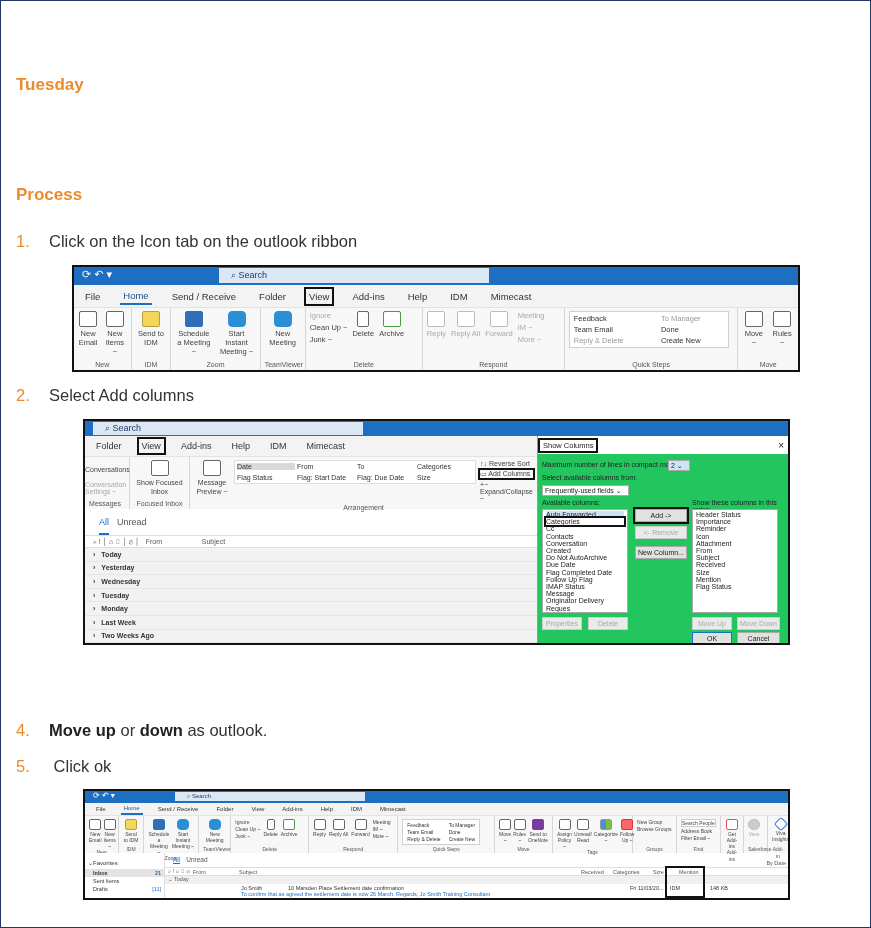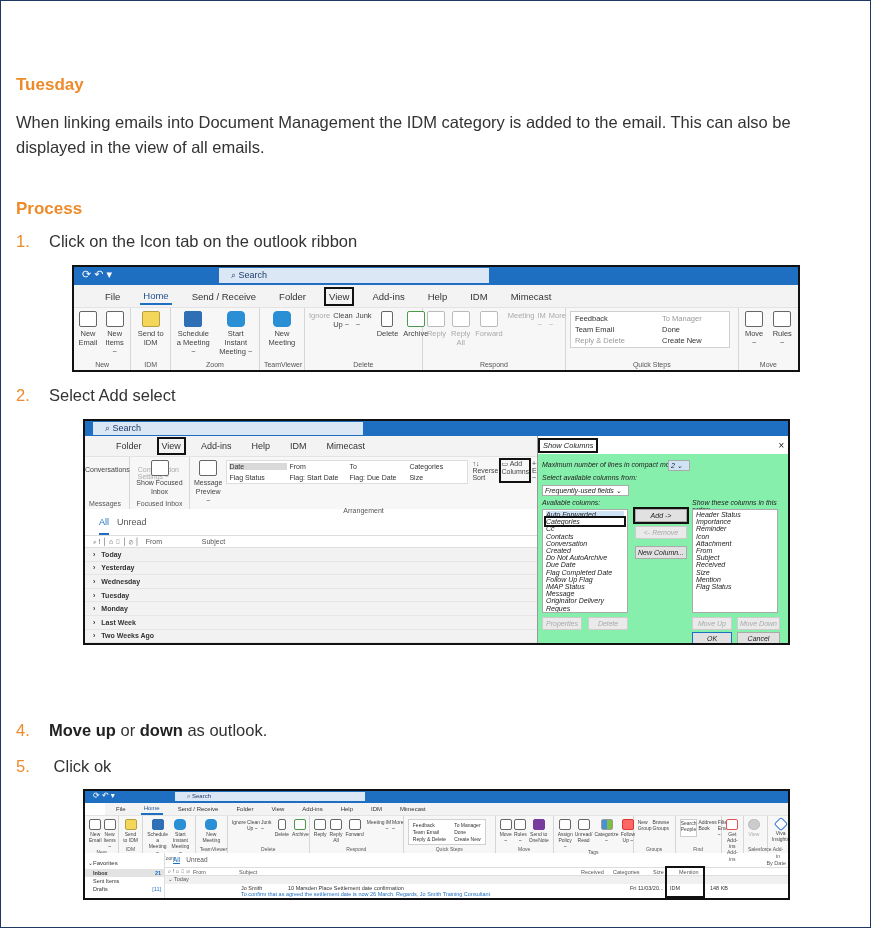--- a/index.html
+++ b/index.html
@@ -12,49 +12,49 @@
   .step { position: absolute; left: 15px; font-size: 16.5px; line-height: 25px; color: #333; width: 845px; }
   .step .num { color: #ed8b2b; display: inline-block; width: 33px; }
   .step .txt { display: inline-block; vertical-align: top; width: 810px; }
   b { font-weight: bold; color: #222; }
 
   
   .shot { position: absolute; border: 2px solid #111; background: #f3f3f3; overflow: hidden; font-family: "Liberation Sans", sans-serif; }
   .titlebar { height: 18px; background: #1e6fc1; position: relative; }
   .titlebar .qa { position: absolute; left: 8px; top: 1px; color: #fff; font-size: 11px; }
   .searchbox { position: absolute; top: 1px; height: 15px; background: #dbe7f5; color: #1e3d6b; font-size: 9px; padding-left: 12px; line-height: 15px; }
-  .tabs { height: 20px; display: flex; align-items: center; font-size: 9px; color: #333; padding-left: 8px; gap: 16px; background: #f3f3f3; margin-left: 20px; }
+  .tabs { height: 20px; display: flex; align-items: center; font-size: 9px; color: #333; padding-left: 8px; gap: 16px; background: #f3f3f3; }
   .tab { position: relative; padding: 2px 3px; }
   .tab.active { border-bottom: 2px solid #1e6fc1; color: #1e4f8f; }
   .tab.boxed { outline: 2px solid #111; }
   .ribbon { display: flex; background: #f7f7f7; border-top: 1px solid #e3e3e3; }
   .grp { border-right: 1px solid #d6d6d6; display: flex; flex-direction: column; justify-content: space-between; padding: 3px 4px 0; }
   .grp .items { display: flex; gap: 5px; flex: 1; align-items: flex-start; }
   .grp .glabel { text-align: center; font-size: 7px; color: #555; height: 11px; line-height: 11px; }
   .btn { display: flex; flex-direction: column; align-items: center; font-size: 7.5px; color: #444; text-align: center; line-height: 9px; }
   .btn.dim { color: #aaa; }
   .ico { width: 18px; height: 16px; margin-bottom: 2px; border: 1.5px solid #666; border-radius: 2px; background: #fff; }
   .ico.blue { background: #2f6fb6; border-color: #2f6fb6; }
   .ico.teal { background: #2b8fd6; border-color: #2b8fd6; border-radius: 4px; }
   .ico.dim { border-color: #bbb; }
   .ico.idm { background: #f4d65a; border-color: #b5a040; }
   .ico.green { border-color: #4a9a4a; }
-  .small-list { display: flex; flex-direction: row; gap: 3px; font-size: 7.5px; color: #444; }
+  .small-list { display: flex; flex-direction: column; gap: 3px; font-size: 7.5px; color: #444; }
   .small-list .dim { color: #aaa; }
   .qs { background: #fff; border: 1px solid #d0d0d0; display: grid; grid-template-columns: auto auto; gap: 2px 14px; padding: 2px 4px; font-size: 7.5px; color: #333; }
   .qs .dim { color: #999; }
 
   
   .msglist { background: #fff; }
   .list-tabs { display: flex; gap: 8px; font-size: 9px; padding: 8px 0 0 14px; height: 26px; color: #555; }
   .list-tabs .on { color: #1e6fc1; border-bottom: 2px solid #1e6fc1; }
   .colhdr { font-size: 7px; color: #555; height: 13px; display: flex; align-items: center; gap: 6px; padding-left: 8px; border-bottom: 1px solid #ddd; border-top: 1px solid #ddd; }
   .grp-row { height: 13.6px; font-size: 7px; font-weight: bold; color: #333; padding-left: 8px; background: #f2f2f2; border-bottom: 1px solid #e6e6e6; display: flex; align-items: center; gap: 6px; }
 
-  .dialog { position: absolute; background: #86efac; border-left: 1px solid #999; font-size: 7px; color: #222; font-style: italic; }
+  .dialog { position: absolute; background: #22c55e; border-left: 1px solid #999; font-size: 7px; color: #222; }
   .dlg-title { height: 18px; background: #fff; display: flex; align-items: center; justify-content: space-between; padding: 0 6px 0 2px; }
   .boxed { outline: 2px solid #111; }
   .listbox { background: #fff; border: 1px solid #aaa; position: absolute; overflow: hidden; font-size: 7px; line-height: 7.2px; padding: 1px 3px; }
   .dbtn { position: absolute; height: 13px; border: 1px solid #aaa; background: #e1e1e1; font-size: 7px; text-align: center; line-height: 11px; color: #222; }
   .dbtn.dim { color: #aaa; background: #eaeaea; border-color: #ccc; }
   .dropdown { position: absolute; height: 11px; background: #fff; border: 1px solid #aaa; font-size: 7px; line-height: 9px; padding-left: 2px; }
 
   
   .s3 .tabs { height: 12px; font-size: 6px; gap: 12px; }
   .s3 .titlebar { height: 12px; }
@@ -65,23 +65,22 @@
   .s3 .small-list { font-size: 5px; gap: 1px; }
   .s3 .qs { font-size: 5px; gap: 1px 8px; }
 </style>
 </head>
 <body>
 
 <div class="page">
 
 
   <div class="h2" style="top:74px;">Tuesday</div>
-  <div class="para" style="top:109px;">When linking emails into Document Management the IDM category is added to the email.  This can also be displayed in the view of all emails.</div>
-
-  <div class="h2" style="top:198px;">Process</div>
+
+  <div class="h2" style="top:184px;">Process</div>
 
   <div class="step" style="top:228px;">
     <span class="num">1.</span><span class="txt">Click on the Icon tab on the outlook ribbon</span>
   </div>
 
   <div class="shot" style="left:71px; top:264px; width:728px; height:107px;">
     <div class="titlebar">
       <span class="qa">⟳ ↶ ▾</span>
       <div class="searchbox" style="left:145px; width:270px;">⌕ <span>Search</span></div>
     </div>
@@ -204,21 +203,21 @@
               <div class="ico"></div>
               <span>Rules ~</span>
             </div>
         </div>
         <div class="glabel">Move</div>
       </div>
     </div>
   </div>
 
   <div class="step" style="top:382px;">
-    <span class="num">2.</span><span class="txt">Select Add select</span>
+    <span class="num">2.</span><span class="txt">Select Add columns</span>
   </div>
 
   <div class="shot" style="left:82px; top:418px; width:707px; height:226px;">
     <div class="titlebar" style="height:15px;">
       <div class="searchbox" style="left:8px; width:270px; height:13px; line-height:13px; top:1px;">⌕ <span>Search</span></div>
     </div>
     <div class="tabs" style="width:452px; height:20px; gap:14px;">
       <span class="tab">Folder</span>
       <span class="tab boxed">View</span>
       <span class="tab">Add-ins</span>

